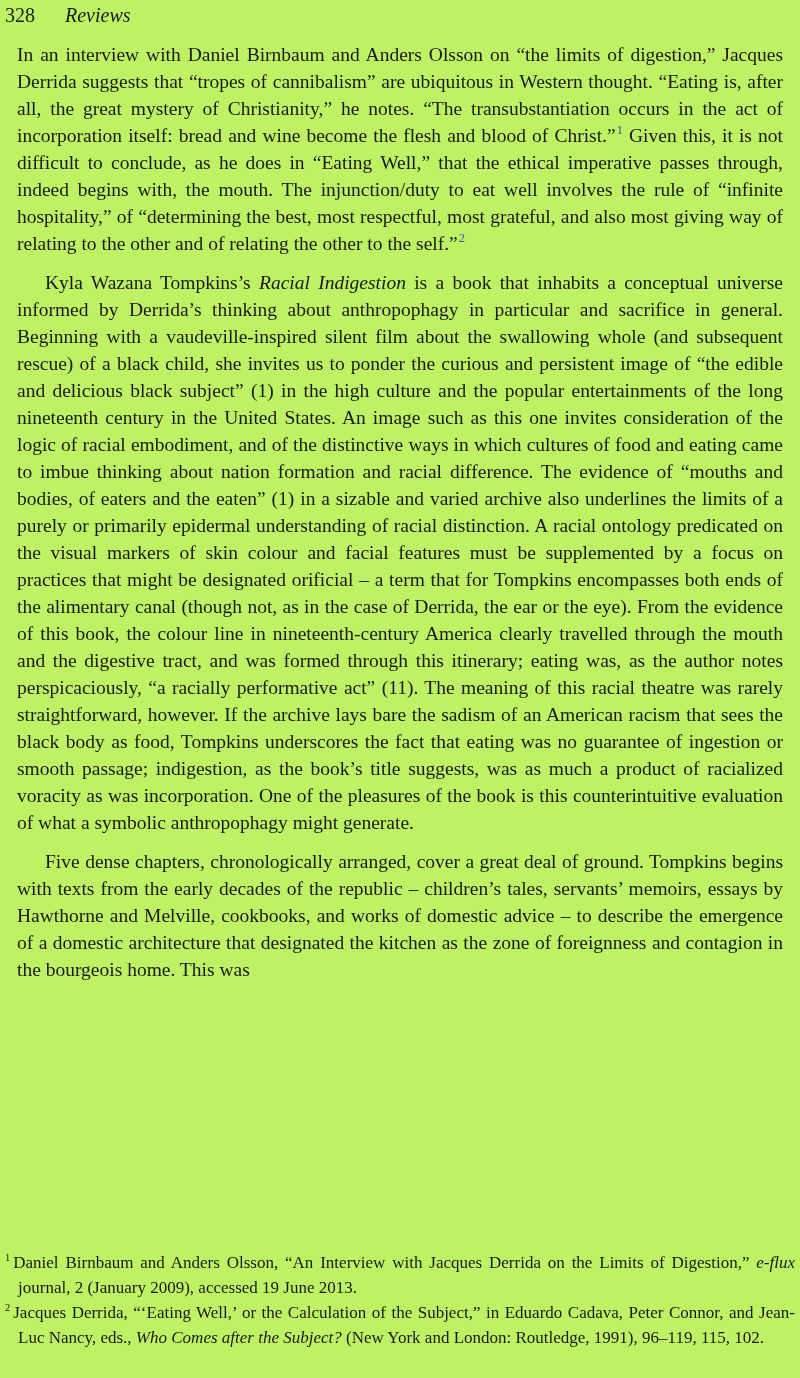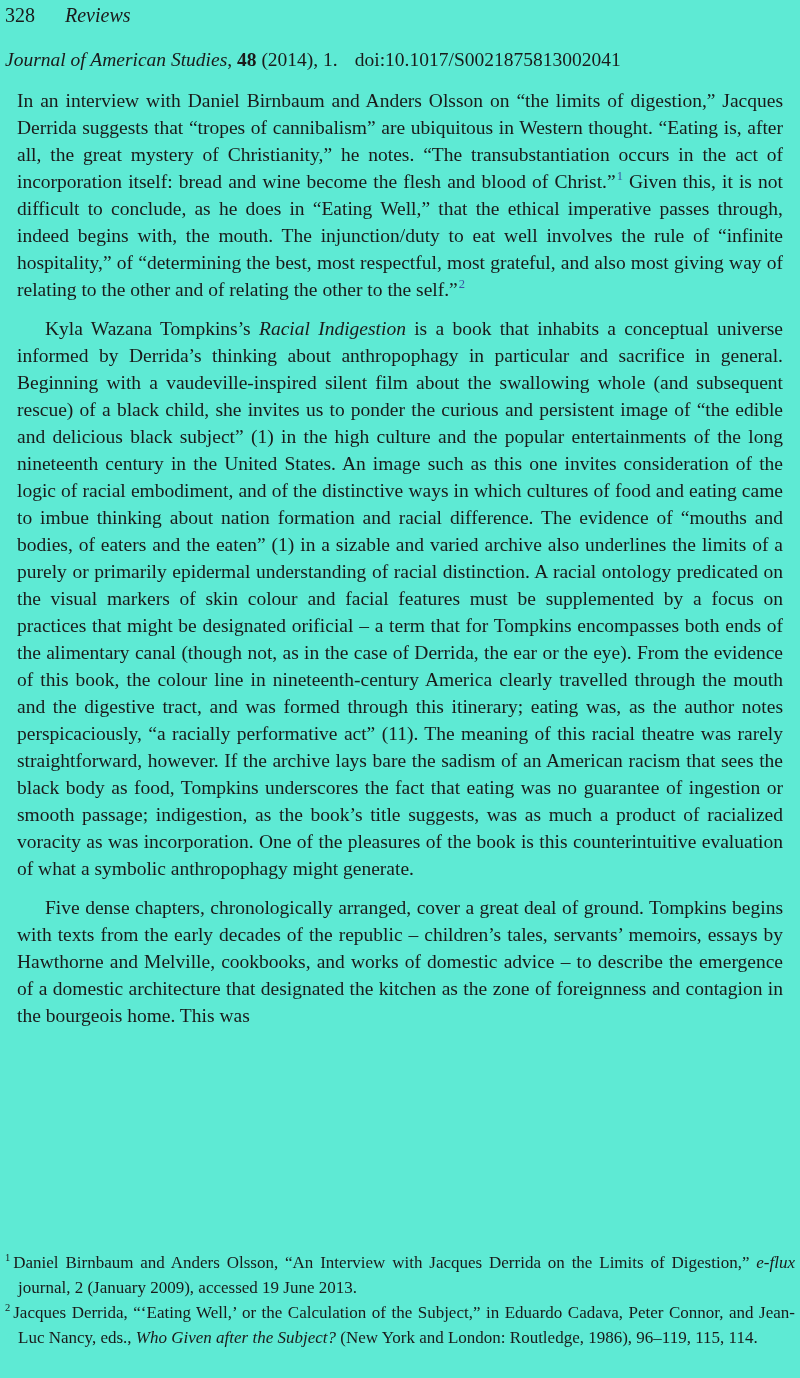--- a/index.html
+++ b/index.html
@@ -1,20 +1,20 @@
 <!DOCTYPE html>
 <html><head>
 <meta charset="utf-8">
 <style>
   html, body { margin: 0; padding: 0; background: #ffffff; }
   .page {
     position: relative;
     width: 800px;
     height: 1378px;
-    background: #5eead4;
+    background: #bef264;
     color: #1a1a1a;
     font-family: "Liberation Serif", serif;
     box-sizing: border-box;
     padding: 3px 5px 0 5px;
     overflow: hidden;
   }
   .running-header {
     font-size: 20px;
     line-height: 24px;
   }
@@ -83,29 +83,26 @@
 </style>
 </head>
 <body>
 
 <div class="page">
 
   <div class="running-header">
     <span class="page-num">328</span><span class="running-head">Reviews</span>
   </div>
 
-  <div class="journal-line">
-    <span class="italic">Journal of American Studies</span><span>, </span><span class="bold">48</span><span> (2014), 1.</span><span class="doi">doi:10.1017/S0021875813002041</span>
-  </div>
 
 
   <div class="body-text">
     <p class="para"><span>In an interview with Daniel Birnbaum and Anders Olsson on “the limits of digestion,” Jacques Derrida suggests that “tropes of cannibalism” are ubiquitous in Western thought. “Eating is, after all, the great mystery of Christianity,” he notes. “The transubstantiation occurs in the act of incorporation itself: bread and wine become the flesh and blood of Christ.”</span><sup class="fnref">1</sup><span> Given this, it is not difficult to conclude, as he does in “Eating Well,” that the ethical imperative passes through, indeed begins with, the mouth. The injunction/duty to eat well involves the rule of “infinite hospitality,” of “determining the best, most respectful, most grateful, and also most giving way of relating to the other and of relating the other to the self.”</span><sup class="fnref">2</sup></p>
     <p class="para indent"><span>Kyla Wazana Tompkins’s </span><span class="italic">Racial Indigestion</span><span> is a book that inhabits a conceptual universe informed by Derrida’s thinking about anthropophagy in particular and sacrifice in general. Beginning with a vaudeville-inspired silent film about the swallowing whole (and subsequent rescue) of a black child, she invites us to ponder the curious and persistent image of “the edible and delicious black subject” (1) in the high culture and the popular entertainments of the long nineteenth century in the United States. An image such as this one invites consideration of the logic of racial embodiment, and of the distinctive ways in which cultures of food and eating came to imbue thinking about nation formation and racial difference. The evidence of “mouths and bodies, of eaters and the eaten” (1) in a sizable and varied archive also underlines the limits of a purely or primarily epidermal understanding of racial distinction. A racial ontology predicated on the visual markers of skin colour and facial features must be supplemented by a focus on practices that might be designated orificial – a term that for Tompkins encompasses both ends of the alimentary canal (though not, as in the case of Derrida, the ear or the eye). From the evidence of this book, the colour line in nineteenth-century America clearly travelled through the mouth and the digestive tract, and was formed through this itinerary; eating was, as the author notes perspicaciously, “a racially performative act” (11). The meaning of this racial theatre was rarely straightforward, however. If the archive lays bare the sadism of an American racism that sees the black body as food, Tompkins underscores the fact that eating was no guarantee of ingestion or smooth passage; indigestion, as the book’s title suggests, was as much a product of racialized voracity as was incorporation. One of the pleasures of the book is this counterintuitive evaluation of what a symbolic anthropophagy might generate.</span></p>
     <p class="para indent">Five dense chapters, chronologically arranged, cover a great deal of ground. Tompkins begins with texts from the early decades of the republic – children’s tales, servants’ memoirs, essays by Hawthorne and Melville, cookbooks, and works of domestic advice – to describe the emergence of a domestic architecture that designated the kitchen as the zone of foreignness and contagion in the bourgeois home. This was</p>
   </div>
 
   <div class="footnotes">
     <p class="footnote"><sup class="fnmark">1</sup><span>Daniel Birnbaum and Anders Olsson, “An Interview with Jacques Derrida on the Limits of Digestion,” </span><span class="italic">e-flux</span><span> journal, 2 (January 2009), accessed 19 June 2013.</span></p>
-    <p class="footnote"><sup class="fnmark">2</sup><span>Jacques Derrida, “‘Eating Well,’ or the Calculation of the Subject,” in Eduardo Cadava, Peter Connor, and Jean-Luc Nancy, eds., </span><span class="italic">Who Given after the Subject?</span><span> (New York and London: Routledge, 1986), 96–119, 115, 114.</span></p>
+    <p class="footnote"><sup class="fnmark">2</sup><span>Jacques Derrida, “‘Eating Well,’ or the Calculation of the Subject,” in Eduardo Cadava, Peter Connor, and Jean-Luc Nancy, eds., </span><span class="italic">Who Comes after the Subject?</span><span> (New York and London: Routledge, 1991), 96–119, 115, 102.</span></p>
   </div>
 
 </div>
 
 </body></html>

